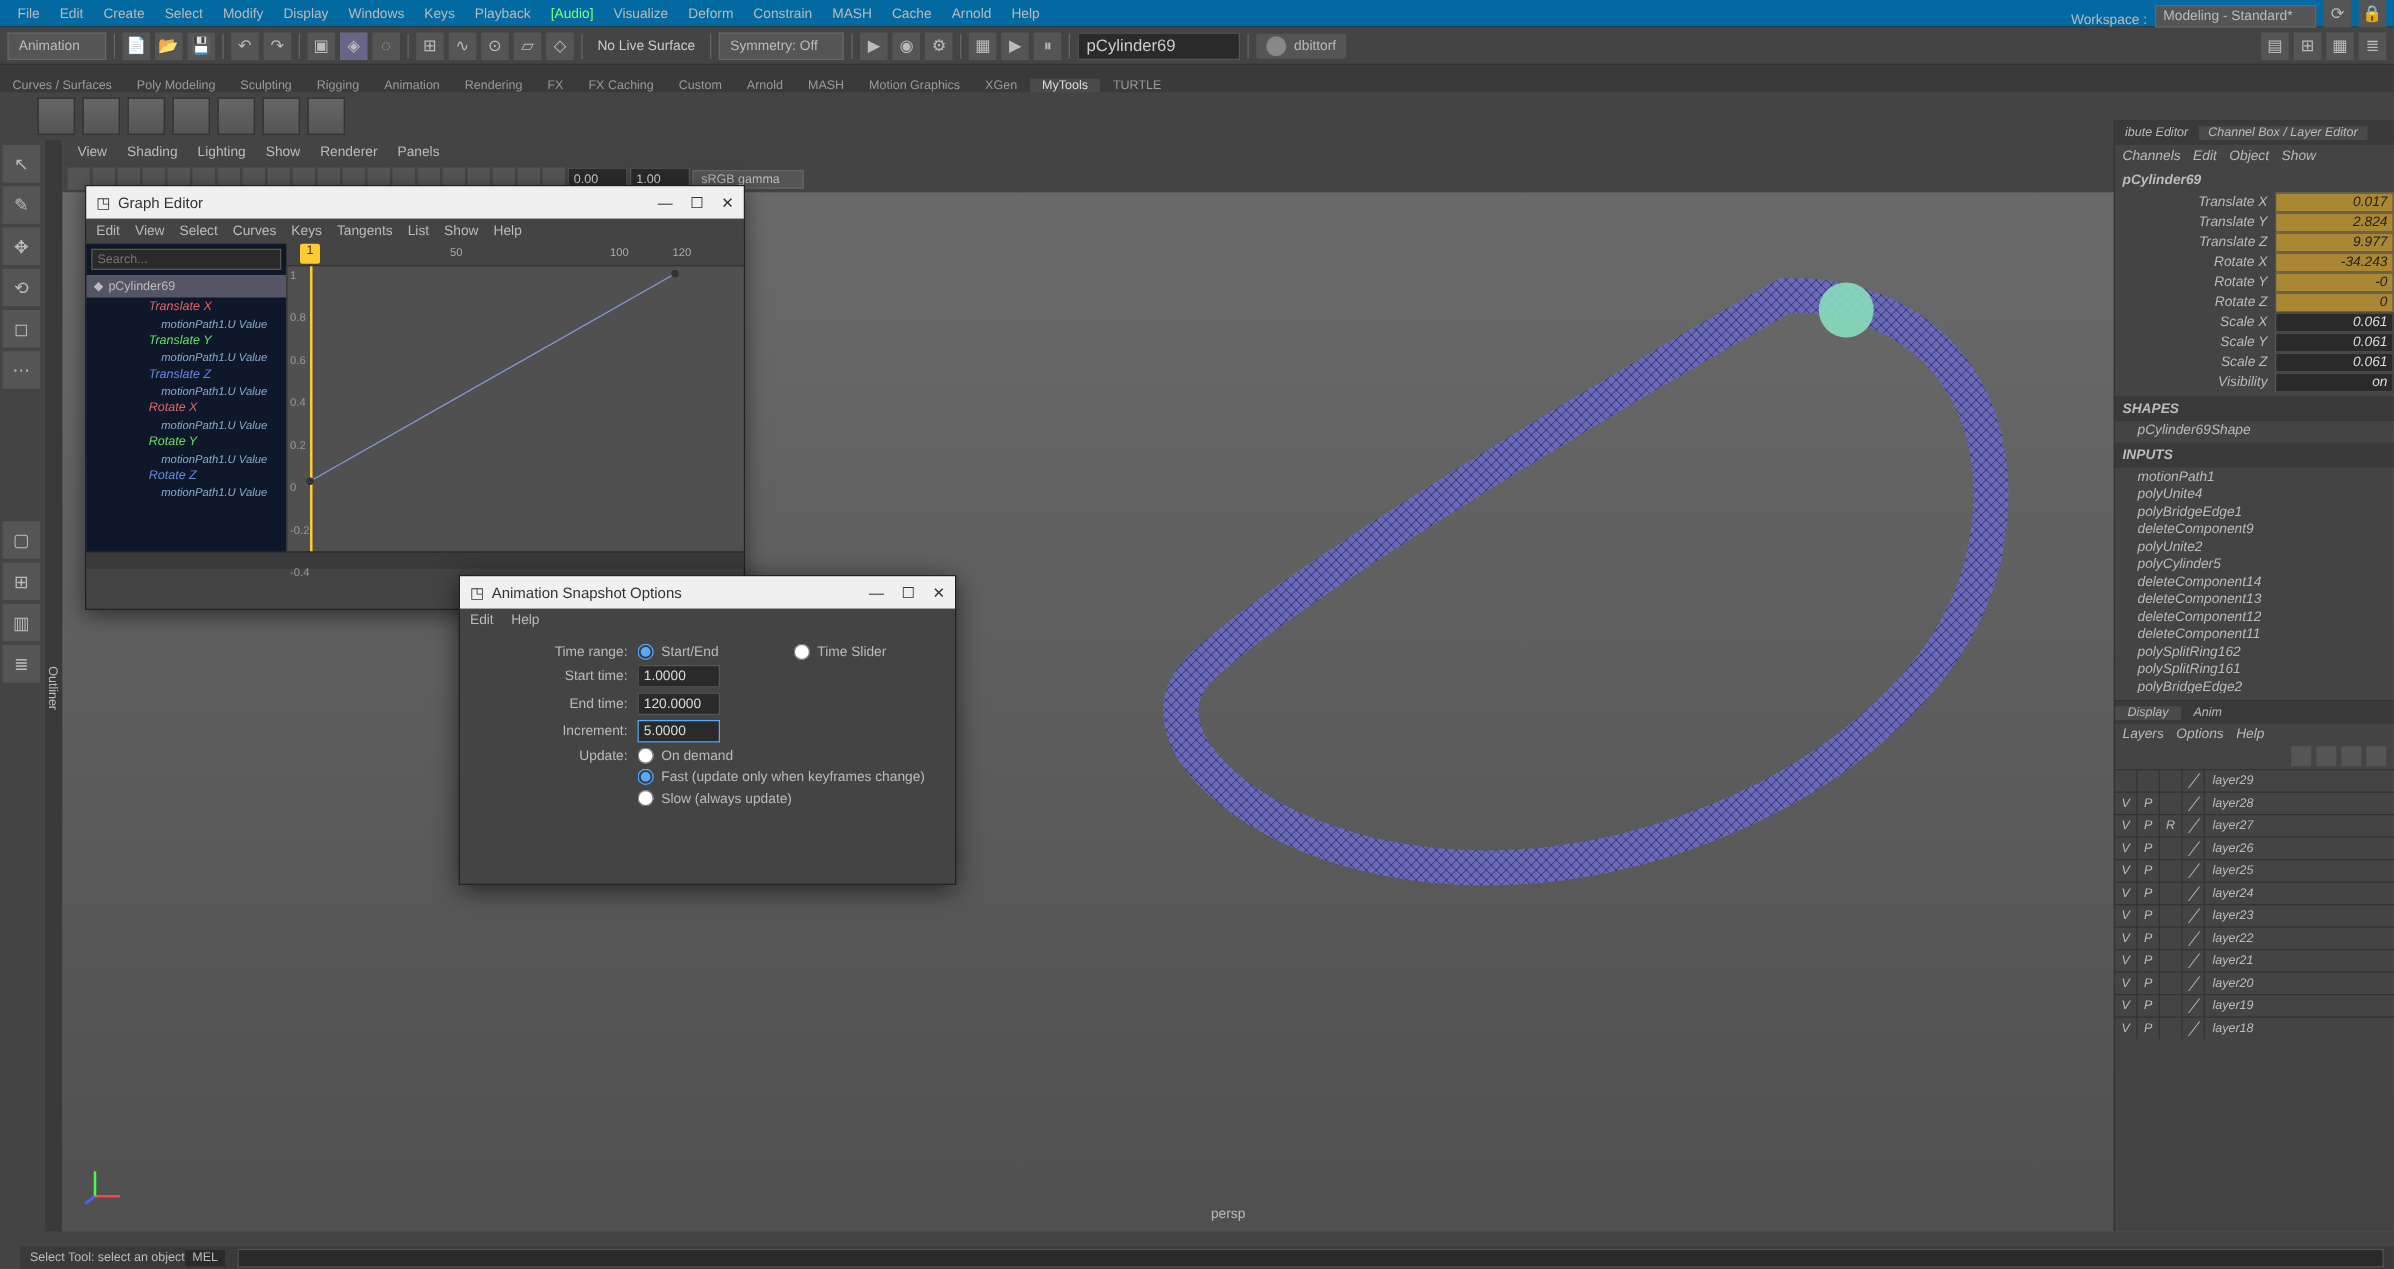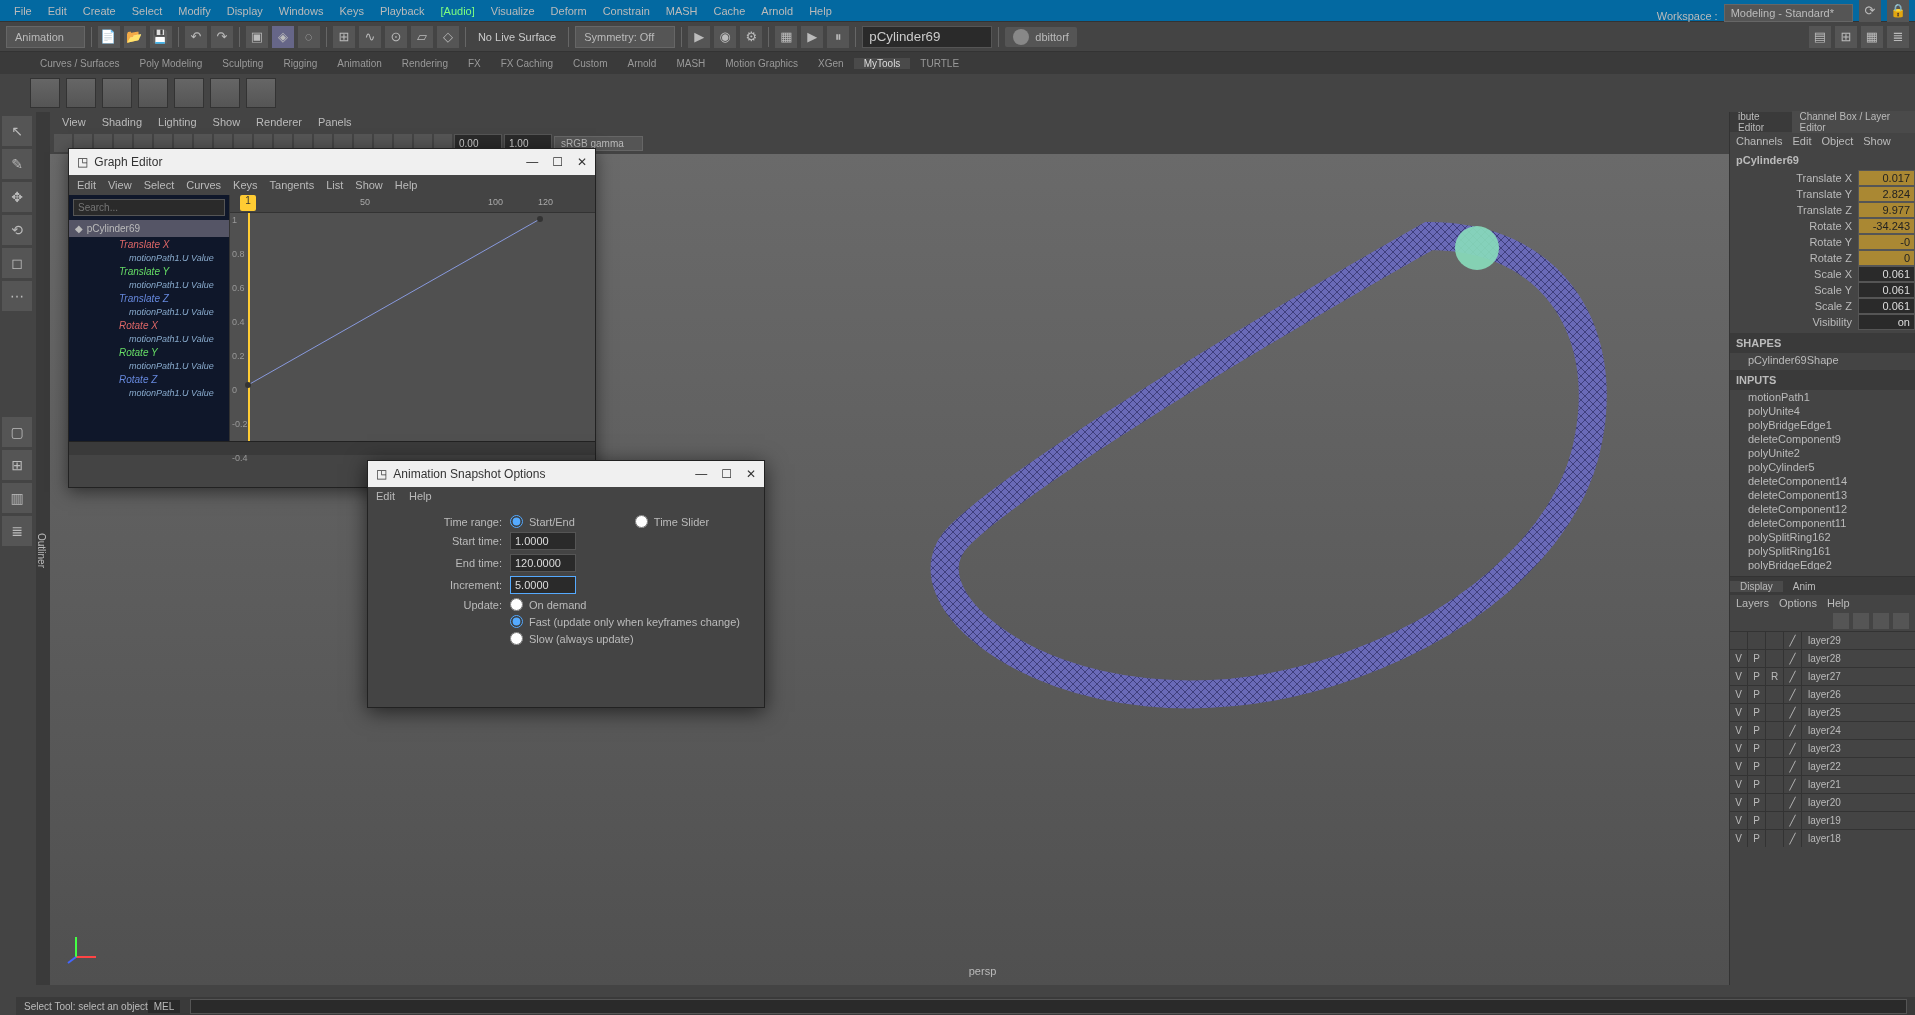--- a/index.html
+++ b/index.html
@@ -17,21 +17,21 @@
 .dd-select { background: #555; border: 1px solid #666; padding: 3px 20px 3px 8px; height: 22px; display: flex; align-items: center; min-width: 70px; }
 .ticon { width: 22px; height: 22px; background: #555; display: flex; align-items: center; justify-content: center; cursor: pointer; font-size: 13px; }
 .ticon.active { background: #668; }
 .tsep { width: 1px; height: 20px; background: #666; margin: 0 2px; }
 .nolive { color: #ccc; padding: 0 6px; }
 .topinput { background: #2a2a2a; border: 1px solid #555; color: #ccc; padding: 3px 6px; width: 130px; height: 22px; }
 .av { width: 16px; height: 16px; border-radius: 50%; background: #888; }
 .userchip { display: flex; align-items: center; gap: 6px; background: #555; padding: 2px 8px; border-radius: 2px; }
 
 
-.shelf-tabs { background: #3a3a3a; height: 22px; display: flex; align-items: center; font-size: 10px; padding-left: 30px; }
+.shelf-tabs { background: #3a3a3a; height: 22px; display: flex; align-items: flex-end; font-size: 10px; }
 .shelf-tab { padding: 0 10px; color: #999; cursor: pointer; }
 .shelf-tab.active { color: #ddd; background: #4a4a4a; }
 .shelf-icons { height: 38px; background: #444; display: flex; align-items: center; padding-left: 30px; gap: 6px; }
 .sicon { width: 30px; height: 30px; background: linear-gradient(#666,#555); border: 1px solid #333; }
 
 
 .stage { position: absolute; top: 112px; left: 0; right: 0; bottom: 30px; display: flex; }
 .left-tools { width: 36px; background: #444; display: flex; flex-direction: column; gap: 3px; padding: 4px 2px; }
 .ltool { width: 30px; height: 30px; background: #555; display: flex; align-items: center; justify-content: center; cursor: pointer; font-size: 14px; }
 .outliner-strip { width: 14px; background: #3a3a3a; writing-mode: vertical-lr; font-size: 10px; text-align: center; padding-top: 4px; }
@@ -81,21 +81,21 @@
 .sn-body { padding: 10px 12px 6px 12px; }
 .sn-row { display: flex; align-items: center; margin-bottom: 4px; font-size: 11px; }
 .sn-label { width: 130px; text-align: right; padding-right: 8px; }
 .sn-input { width: 66px; background: #2a2a2a; border: 1px solid #555; color: #ddd; padding: 2px 4px; font-size: 11px; }
 .sn-input.active { border: 1px solid #5af; }
 .sn-radio { margin-right: 6px; accent-color: #5af; }
 .sn-btns { display: flex; gap: 6px; padding: 6px 8px; border-top: 1px solid #333; }
 .sn-btn { flex: 1; background: #555; border: 1px solid #333; padding: 5px 0; text-align: center; cursor: pointer; font-size: 11px; }
 
 
-.rightpanel { position: absolute; right: 0; top: 112px; bottom: 30px; width: 186px; background: #444; border-left: 1px solid #333; display: flex; flex-direction: column; }
+.rightpanel { position: absolute; right: 0; top: 96px; bottom: 30px; width: 224px; background: #444; border-left: 1px solid #333; display: flex; flex-direction: column; font-style: italic; }
 .rp-tabs { height: 20px; background: #3a3a3a; display: flex; font-size: 10px; align-items: center; }
 .rp-tab { padding: 0 8px; } .rp-tab.active { background: #4a4a4a; }
 .rp-menus { display: flex; gap: 10px; padding: 3px 6px; font-size: 11px; }
 .rp-node { padding: 4px 6px; font-weight: bold; font-size: 11px; }
 .rp-attrs { font-size: 11px; }
 .rp-attr { display: flex; align-items: center; }
 .rp-alabel { width: 128px; text-align: right; padding-right: 6px; }
 .rp-aval { flex: 1; background: #2a2a2a; border: 1px solid #555; color: #ddd; padding: 1px 4px; text-align: right; }
 .rp-aval.yel { background: #aa8833; color: #222; }
 .rp-section { padding: 4px 6px; font-weight: bold; background: #3a3a3a; margin-top: 3px; }

